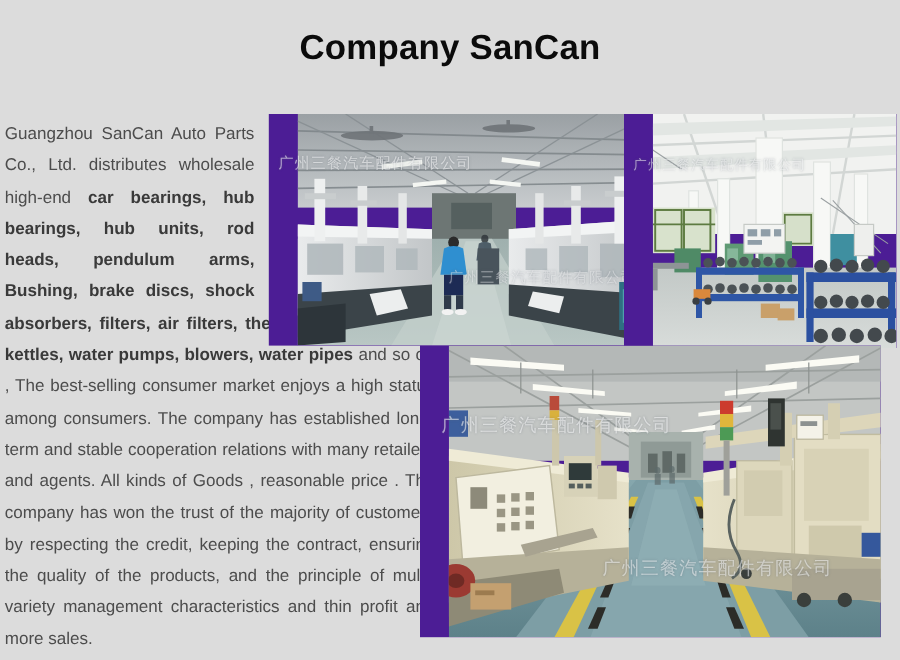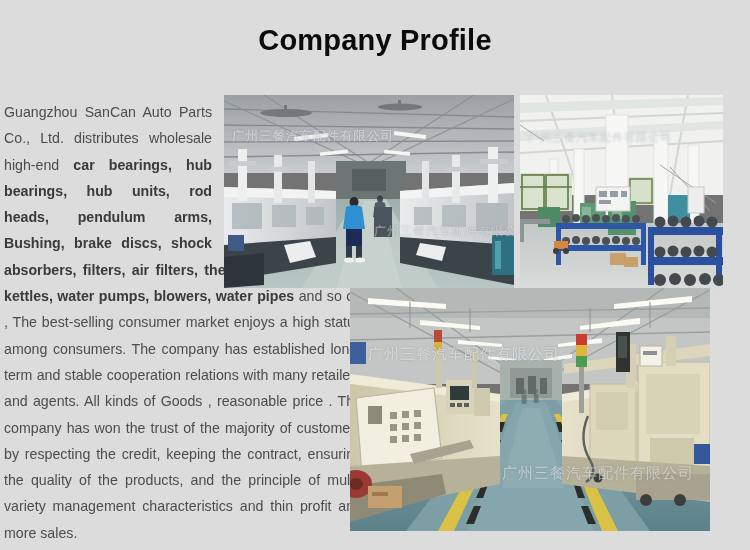--- a/index.html
+++ b/index.html
@@ -53,21 +53,22 @@
   .shim-a {
     float: right;
     width: 150px;
     height: 133px;
     shape-outside: none;
   }
   
   .photo {
     position: absolute;
     overflow: hidden;
-    background: #737373;
+    background: #4c1d95;
+    padding-left: 24px;
   }
   #photo-machining-hall { left: 224px; top: 95px;  width: 290px; height: 193px; }
   #photo-warehouse      { left: 520px; top: 95px;  width: 203px; height: 195px; }
   #photo-production-aisle { left: 350px; top: 288px; width: 360px; height: 243px; }
 
   .photo svg { display: block; width: 100%; height: 100%; }
 
   .watermark {
     position: absolute;
     font-family: "DejaVu Sans", sans-serif;
@@ -81,21 +82,21 @@
   #wm-hall-2 { left: 150px; top: 128px; font-size: 12px; color: rgba(255,255,255,0.42); }
   #wm-warehouse { left: 8px; top: 35px; font-size: 11px; color: rgba(255,255,255,0.5); }
   #wm-aisle { left: 18px; top: 57px; font-size: 15px; }
   #wm-aisle-2 { left: 152px; top: 176px; font-size: 15px; color: rgba(255,255,255,0.5); }
 </style>
 </head>
 <body>
 
 <div id="page">
 
-  <div id="page-title">Company Profile</div>
+  <div id="page-title">Company SanCan</div>
 
   <div id="profile-text">
     <span class="shim-a"></span>
     <span id="profile-text-body"><span>  Guangzhou SanCan Auto Parts Co., Ltd. distributes wholesale high-end </span><b>car bearings, hub bearings, hub units, rod heads, pendulum arms, Bushing, brake discs, shock absorbers, filters, air filters, thermostats, cylinders, kettles, water pumps, blowers, water pipes</b><span> and so on , The best-selling consumer market enjoys a high status among consumers. The company has established long-term and stable cooperation relations with many retailers and agents. All kinds of Goods , reasonable price . The company has won the trust of the majority of customers by respecting the credit, keeping the contract, ensuring the quality of the products, and the principle of multi-variety management characteristics and thin profit and more sales.</span></span>
   </div>
 
   <div class="photo" id="photo-machining-hall">
     <svg viewBox="0 0 290 193" preserveAspectRatio="none">
       <defs>
         <linearGradient id="hallCeil" x1="0" y1="0" x2="0" y2="1">

